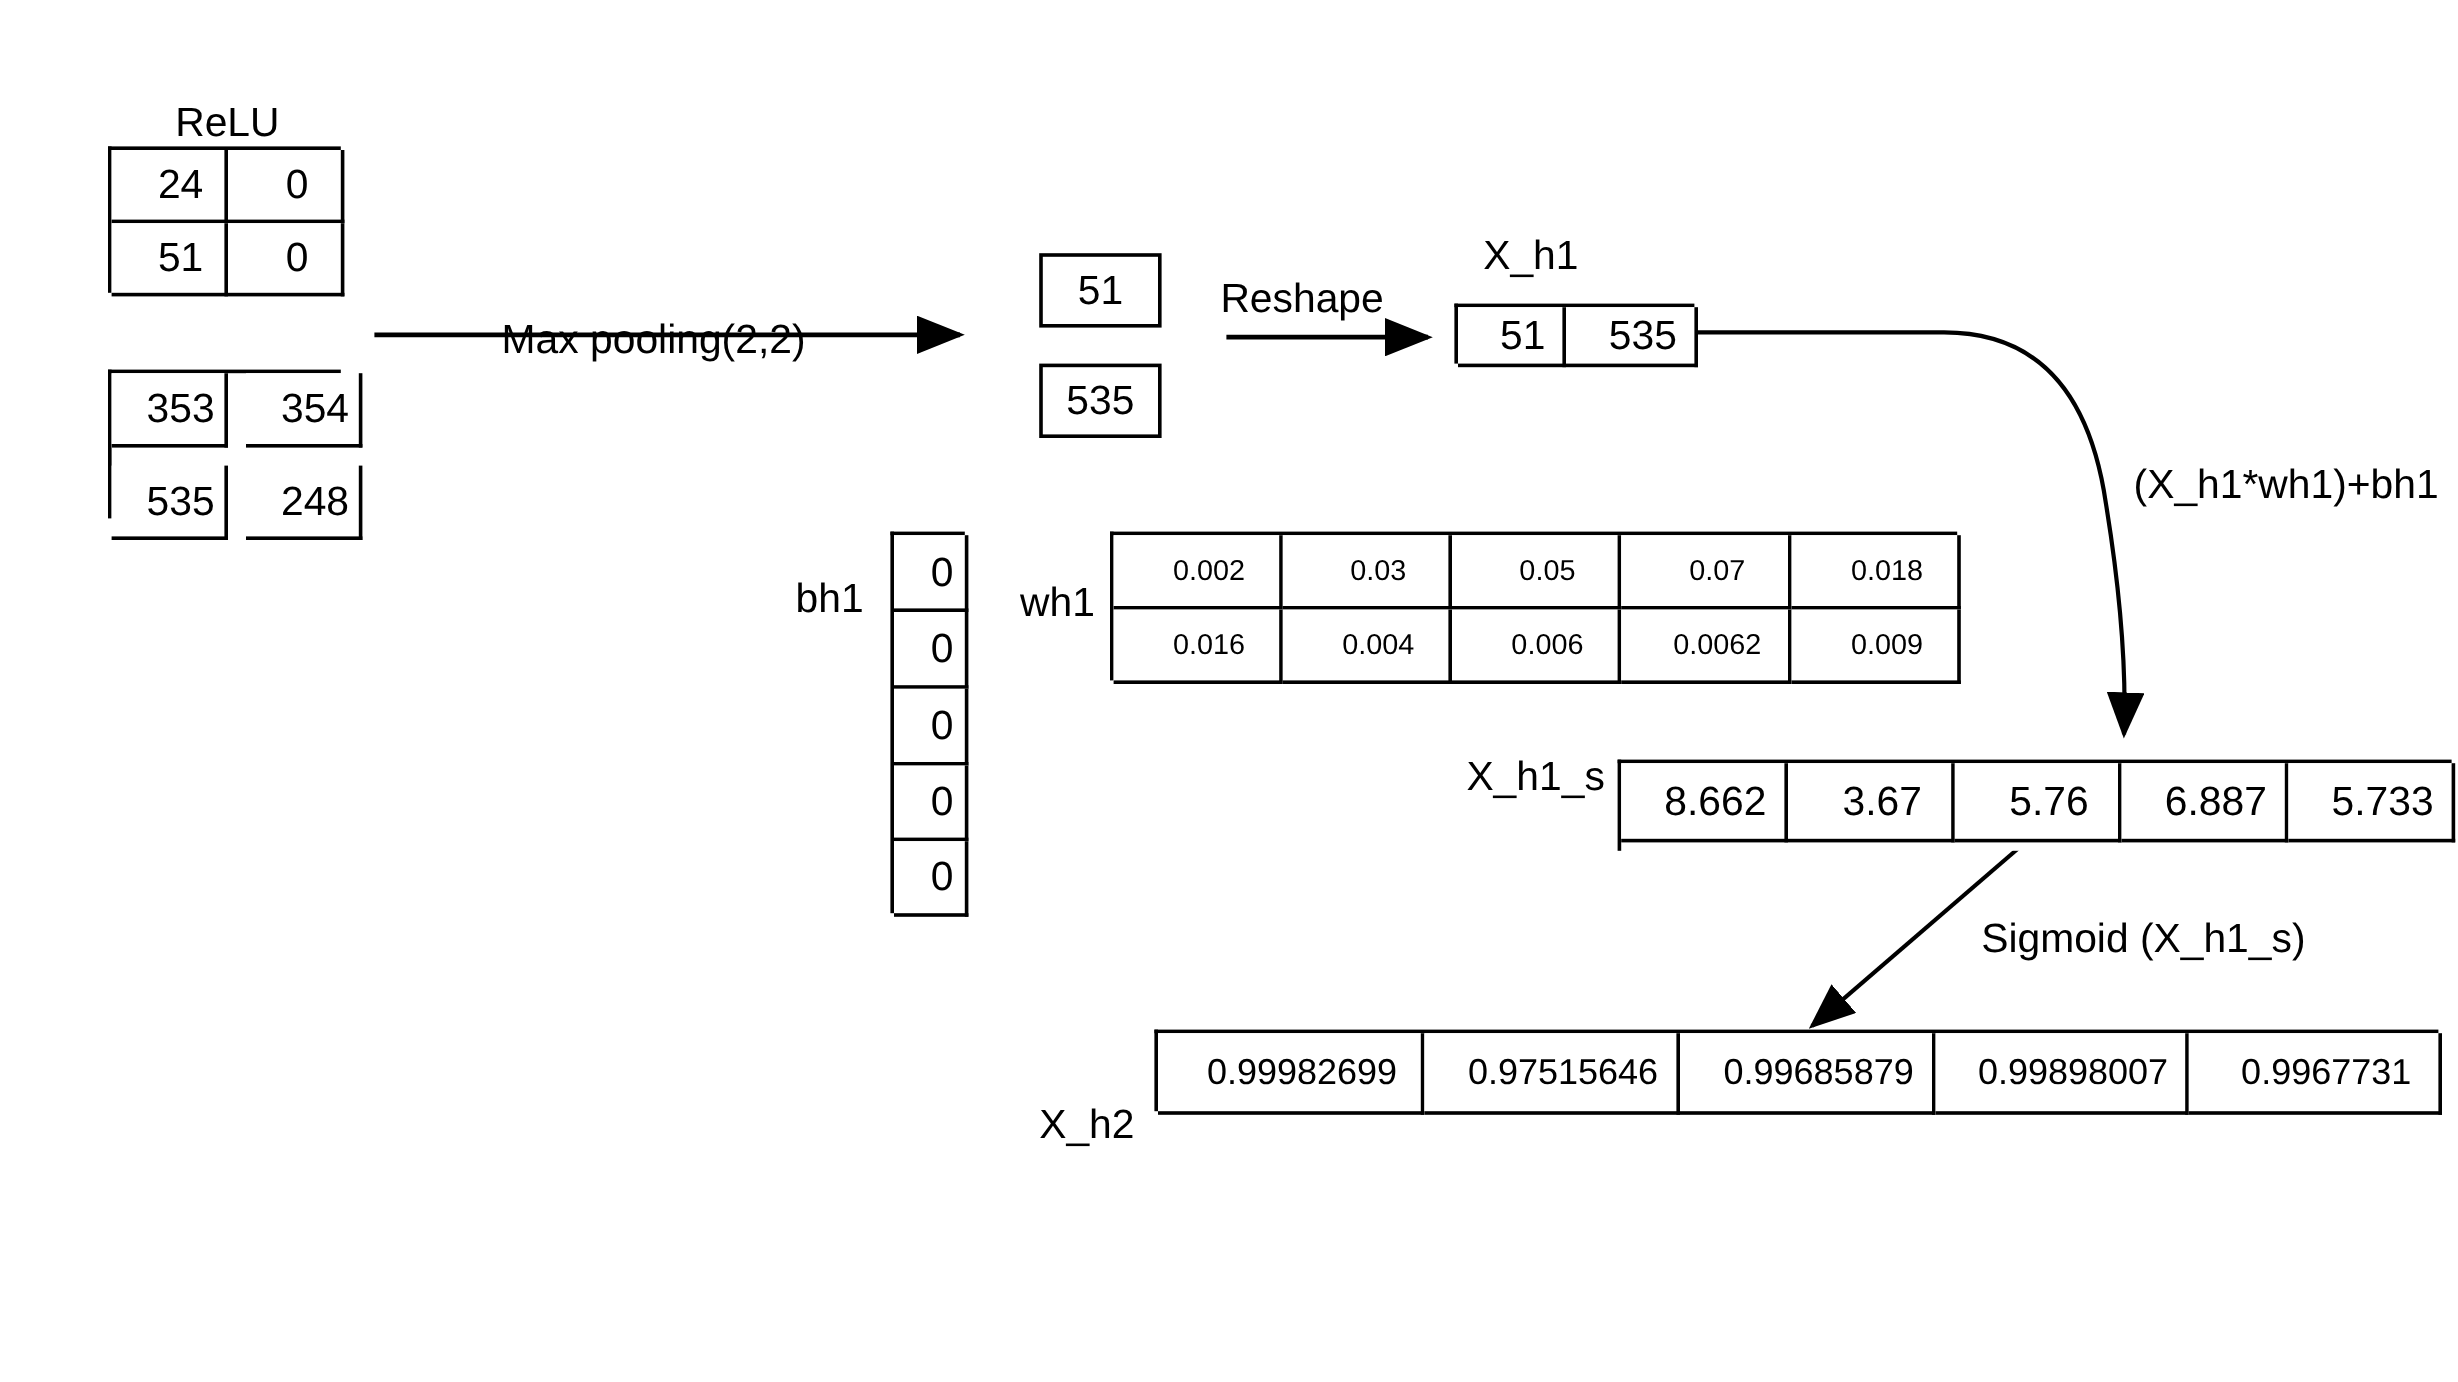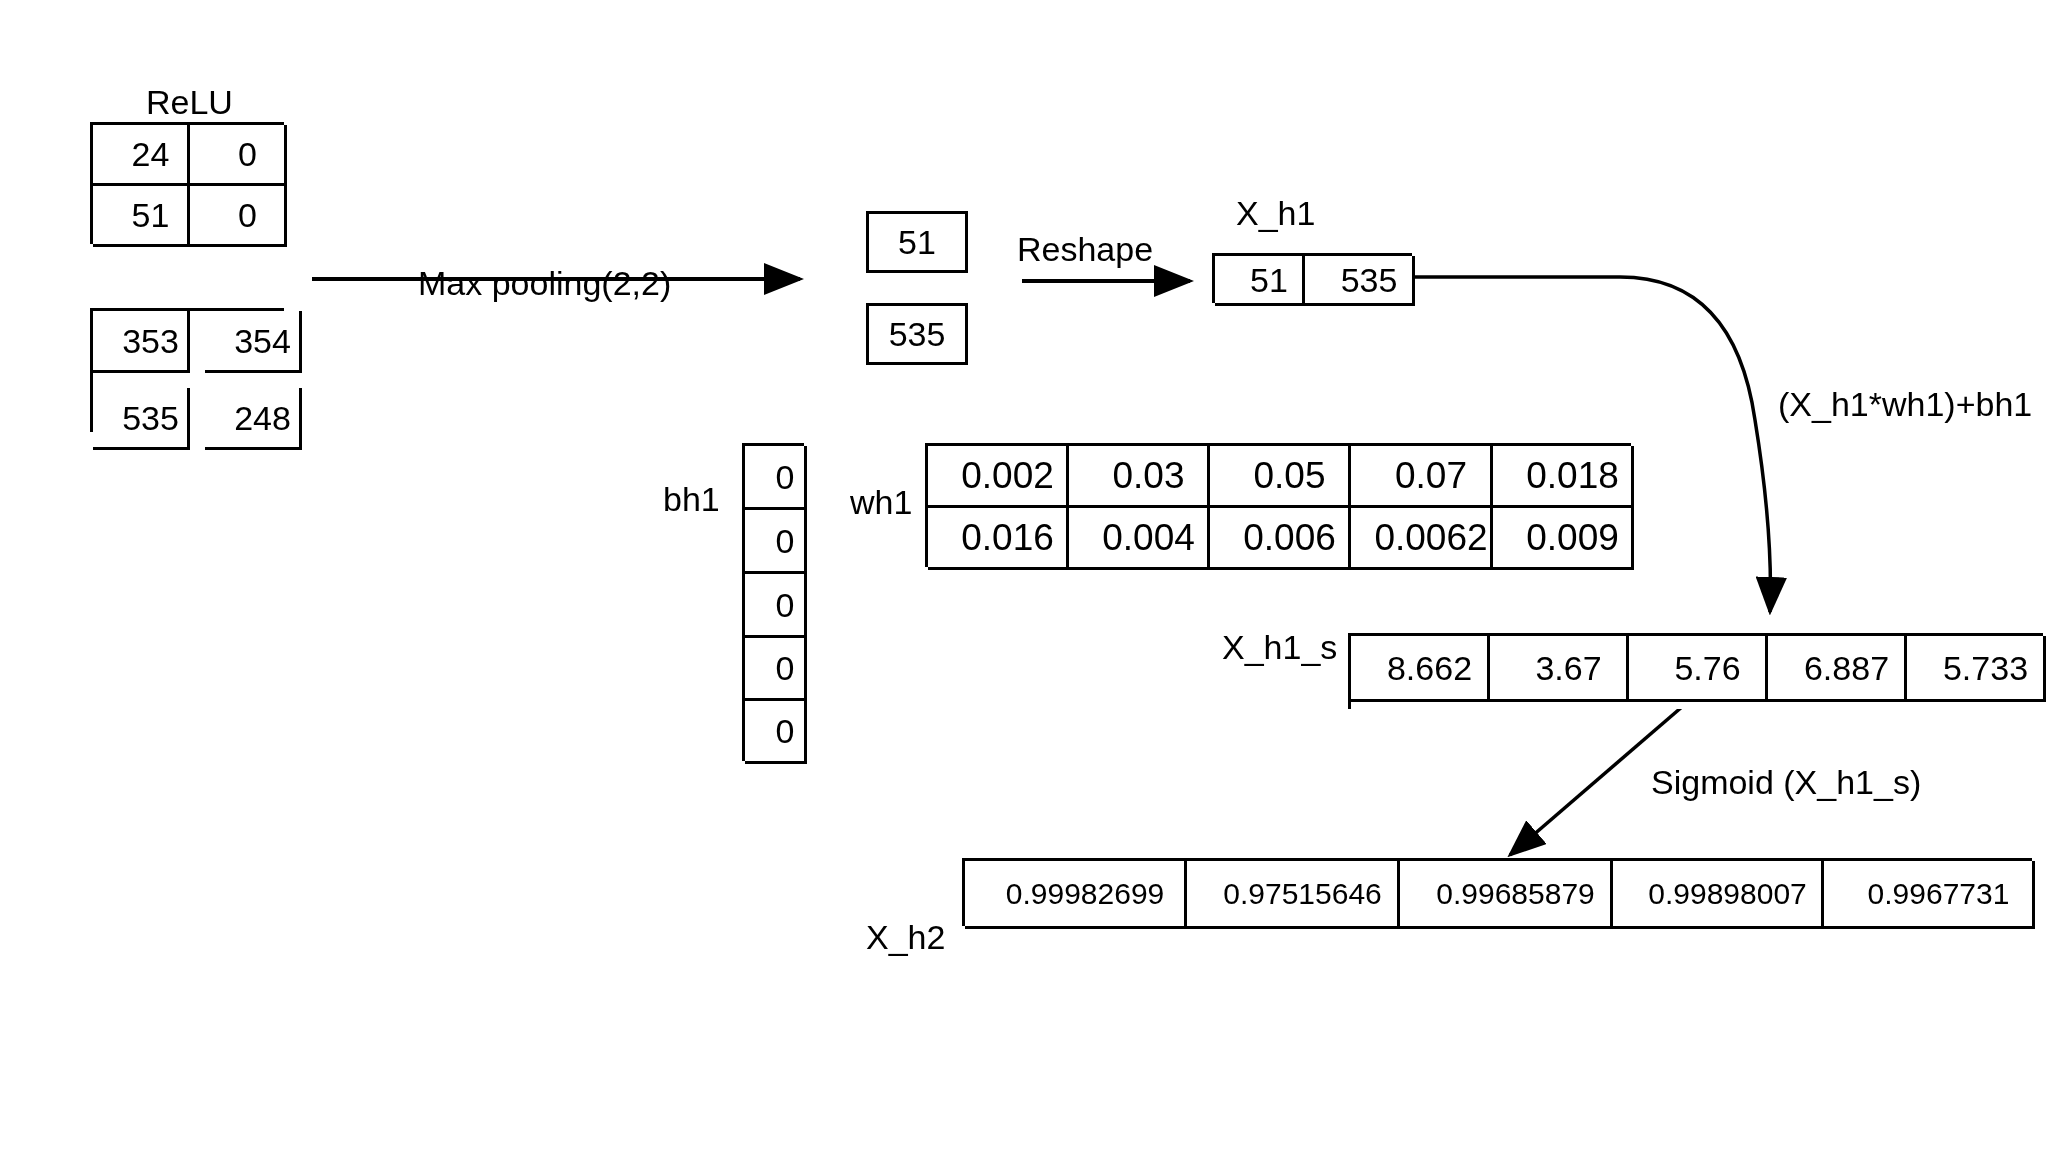--- a/index.html
+++ b/index.html
@@ -41,21 +41,21 @@
     box-sizing: border-box;
     display: flex;
     align-items: center;
     justify-content: center;
     font-size: 34px;
     line-height: 1;
     color: #000;
     background: #fff;
     padding-left: 21px;
   }
-  .cell.small { font-size: 37px; }
+  .cell.small { font-size: 24px; }
   .cell.tiny  { font-size: 30px; }
 
   
   .box {
     position: absolute;
     border: 3px solid #000;
     box-sizing: border-box;
     display: flex;
     align-items: center;
     justify-content: center;

